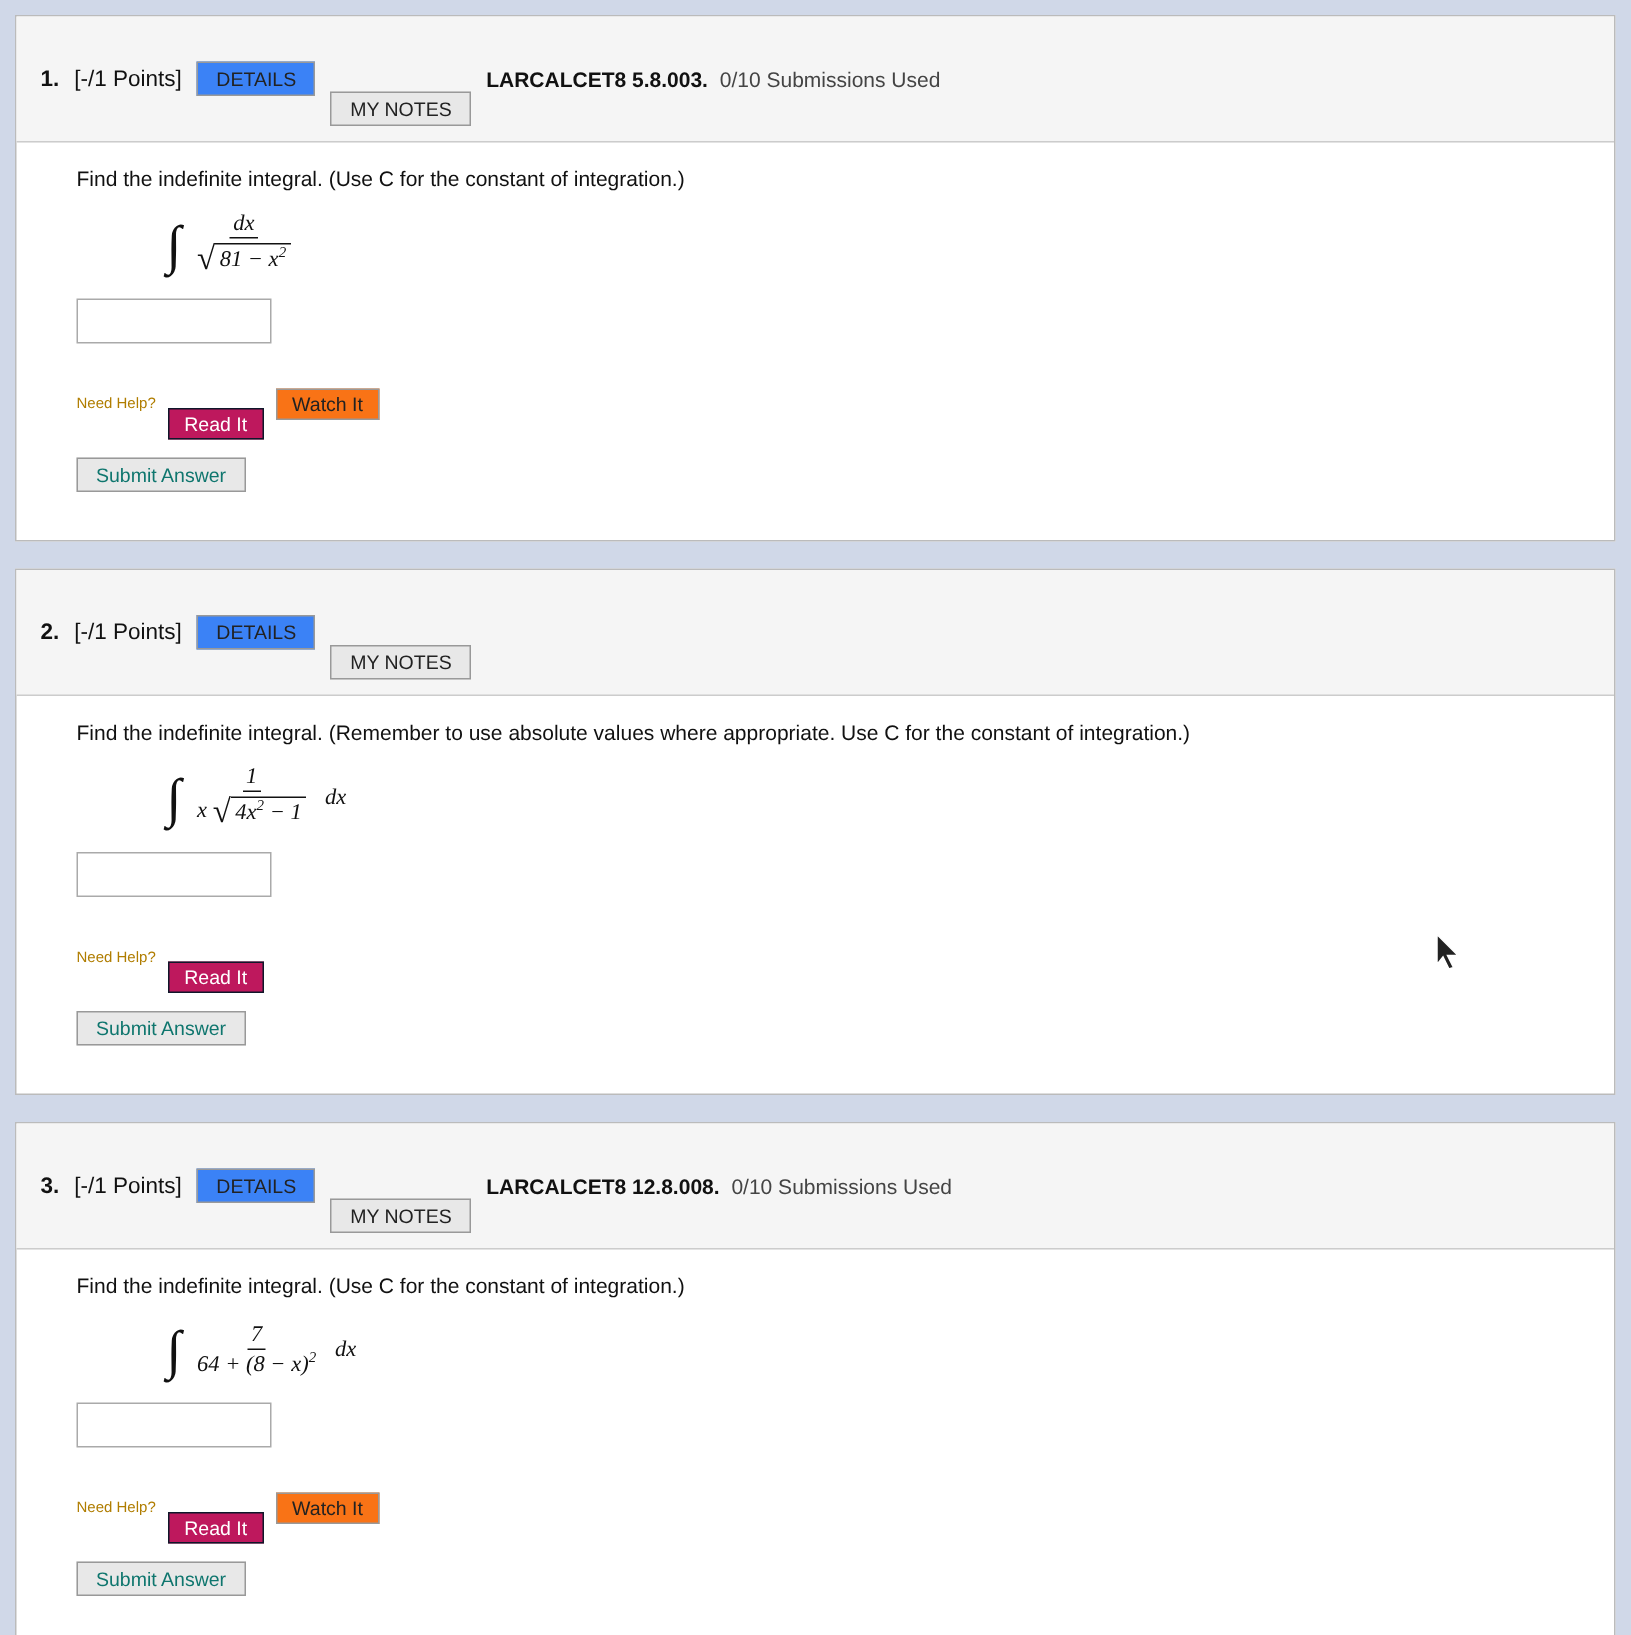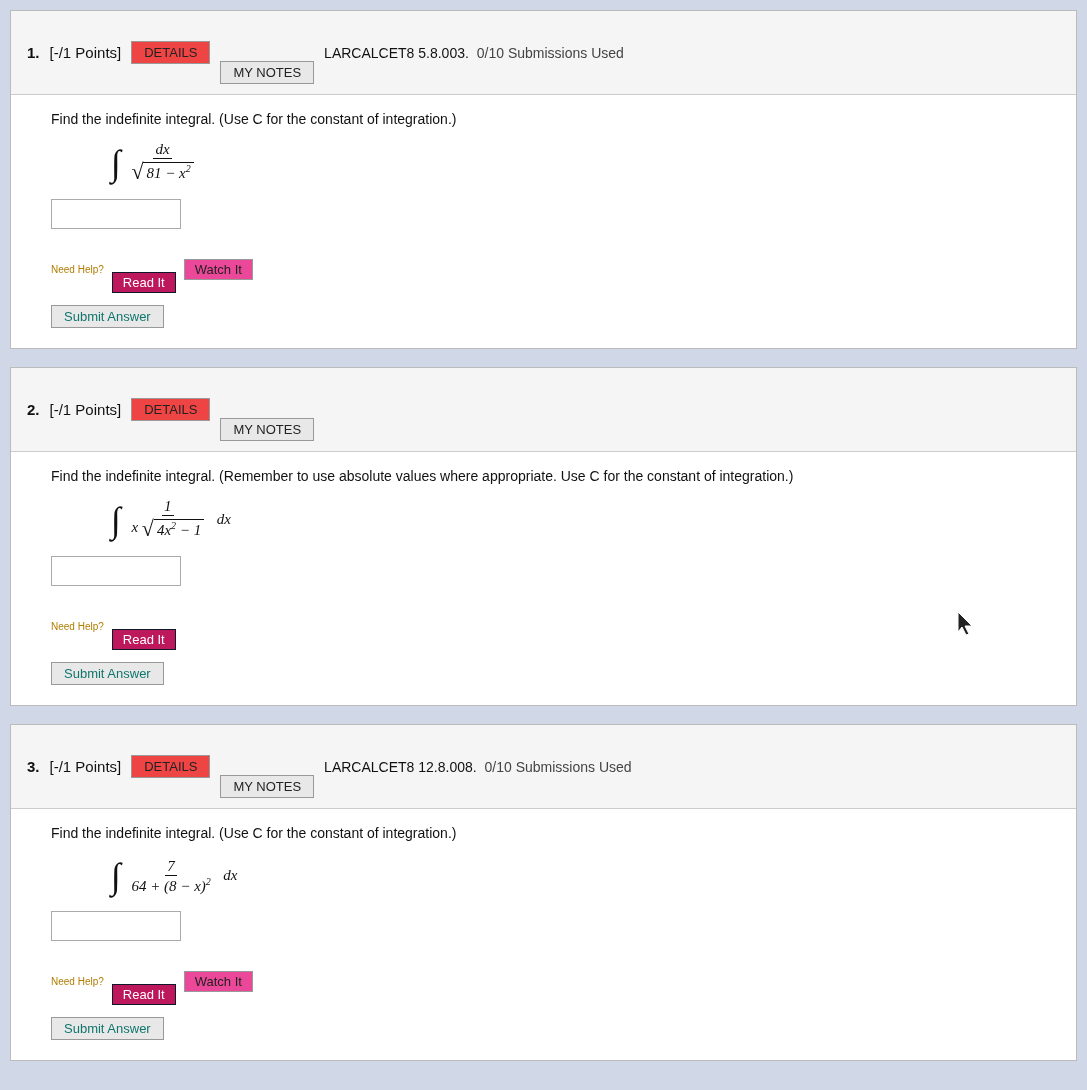--- a/index.html
+++ b/index.html
@@ -28,52 +28,52 @@
       border-bottom: 1px solid #ccc;
       background: #f5f5f5;
     }
     .problem-number {
       font-weight: bold;
       font-size: 15px;
       color: #111;
       white-space: nowrap;
     }
     .btn-details {
-      background: #ef4444;
+      background: #3b82f6;
       border: 1px solid #999;
       padding: 3px 12px;
       font-size: 13px;
       cursor: pointer;
       color: #222;
     }
     .btn-mynotes {
       background: #e8e8e8;
       border: 1px solid #999;
       padding: 3px 12px;
       font-size: 13px;
       cursor: pointer;
       color: #222;
       margin-top: 40px;
     }
     .problem-ref {
       font-size: 14px;
       color: #111;
     }
     .problem-ref strong {
-      font-weight: normal;
+      font-weight: bold;
       text-align: center;
     }
     .submissions {
       font-size: 14px;
       color: #444;
       margin-left: 4px;
       margin-top: 36px;
     }
     .problem-body {
-      padding: 16px 40px 20px 40px;
+      padding: 16px 40px 32px 40px;
     }
     .problem-instruction {
       font-size: 14px;
       color: #111;
       margin-bottom: 14px;
     }
     .math-display {
       font-size: 18px;
       margin: 10px 0 14px 60px;
       color: #111;
@@ -142,21 +142,21 @@
     .btn-read-it {
       background: #be185d;
       color: #fff;
       border: 1px solid #0f172a;
       padding: 2px 10px;
       font-size: 13px;
       cursor: pointer;
       margin-top: 27px;
     }
     .btn-watch-it {
-      background: #ec4899;
+      background: #f97316;
       color: #222;
       border: 1px solid #999;
       padding: 2px 10px;
       font-size: 13px;
       cursor: pointer;
     }
     .btn-submit {
       background: #e8e8e8;
       color: #0f766e;
       border: 1px solid #999;

